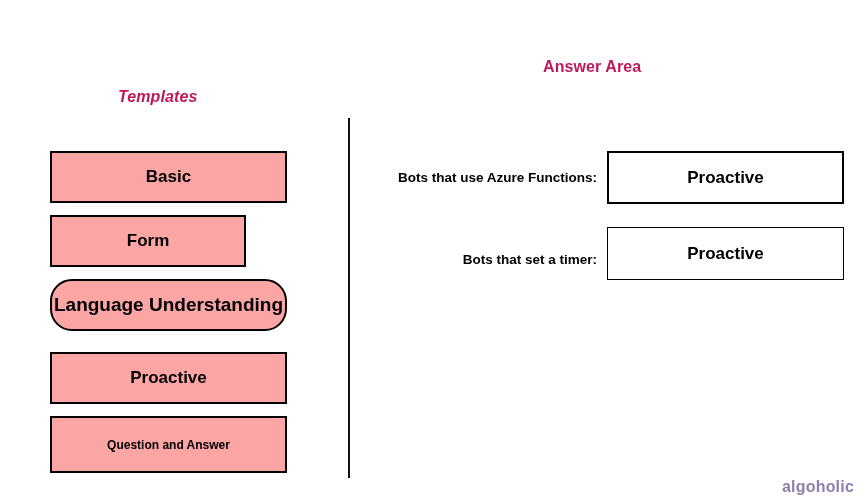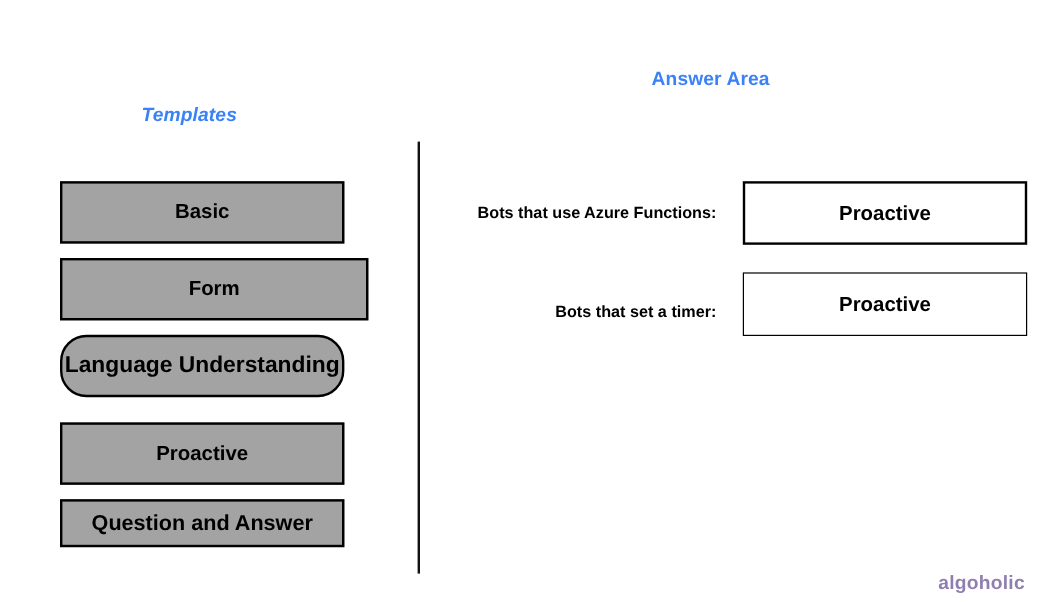--- a/index.html
+++ b/index.html
@@ -22,21 +22,21 @@
     background: #ffffff;
   }
 
   
   .heading {
     position: absolute;
     font-weight: bold;
     font-size: 16px;
     letter-spacing: 0.1px;
     white-space: nowrap;
-    color: #3b82f6;
+    color: #be185d;
   }
   #templates-title {
     left: 118px;
     top: 88px;
     font-style: italic;
   }
   #answer-area-title {
     left: 543px;
     top: 58px;
   }
@@ -48,43 +48,42 @@
     top: 118px;
     width: 2px;
     height: 360px;
     background: #111111;
   }
 
   
   .tmpl-box {
     position: absolute;
     box-sizing: border-box;
-    background: #a3a3a3;
+    background: #fca5a5;
     border: 2px solid #000000;
     display: flex;
     align-items: center;
     justify-content: center;
     font-weight: bold;
     font-size: 17px;
     color: #000000;
     white-space: nowrap;
   }
 
   #tmpl-0 { left: 50px;  top: 151px; width: 237px; height: 52px; }
-  #tmpl-1 { left: 50px;  top: 215px; width: 257px; height: 52px; border-width: 2px; }
+  #tmpl-1 { left: 50px;  top: 215px; width: 196px; height: 52px; border-width: 2px; }
   #tmpl-2 { left: 50px;  top: 279px; width: 237px; height: 52px; font-size: 19px; border-radius: 22px; }
   #tmpl-3 { left: 50px;  top: 352px; width: 237px; height: 52px; }
-  #tmpl-4 { left: 50px;  top: 416px; width: 237px; height: 40px; font-size: 18px; }
+  #tmpl-4 { left: 50px;  top: 416px; width: 237px; height: 57px; font-size: 12px; }
 
   
   .ans-row {
     position: absolute;
     display: flex;
     align-items: center;
-    gap: 12px;
   }
   #ans-row-0 { left: 374px; top: 151px; }
   #ans-row-1 { left: 374px; top: 227px; }
 
   .ans-label {
     font-weight: bold;
     font-size: 13.5px;
     color: #000000;
     white-space: nowrap;
     text-align: right;

